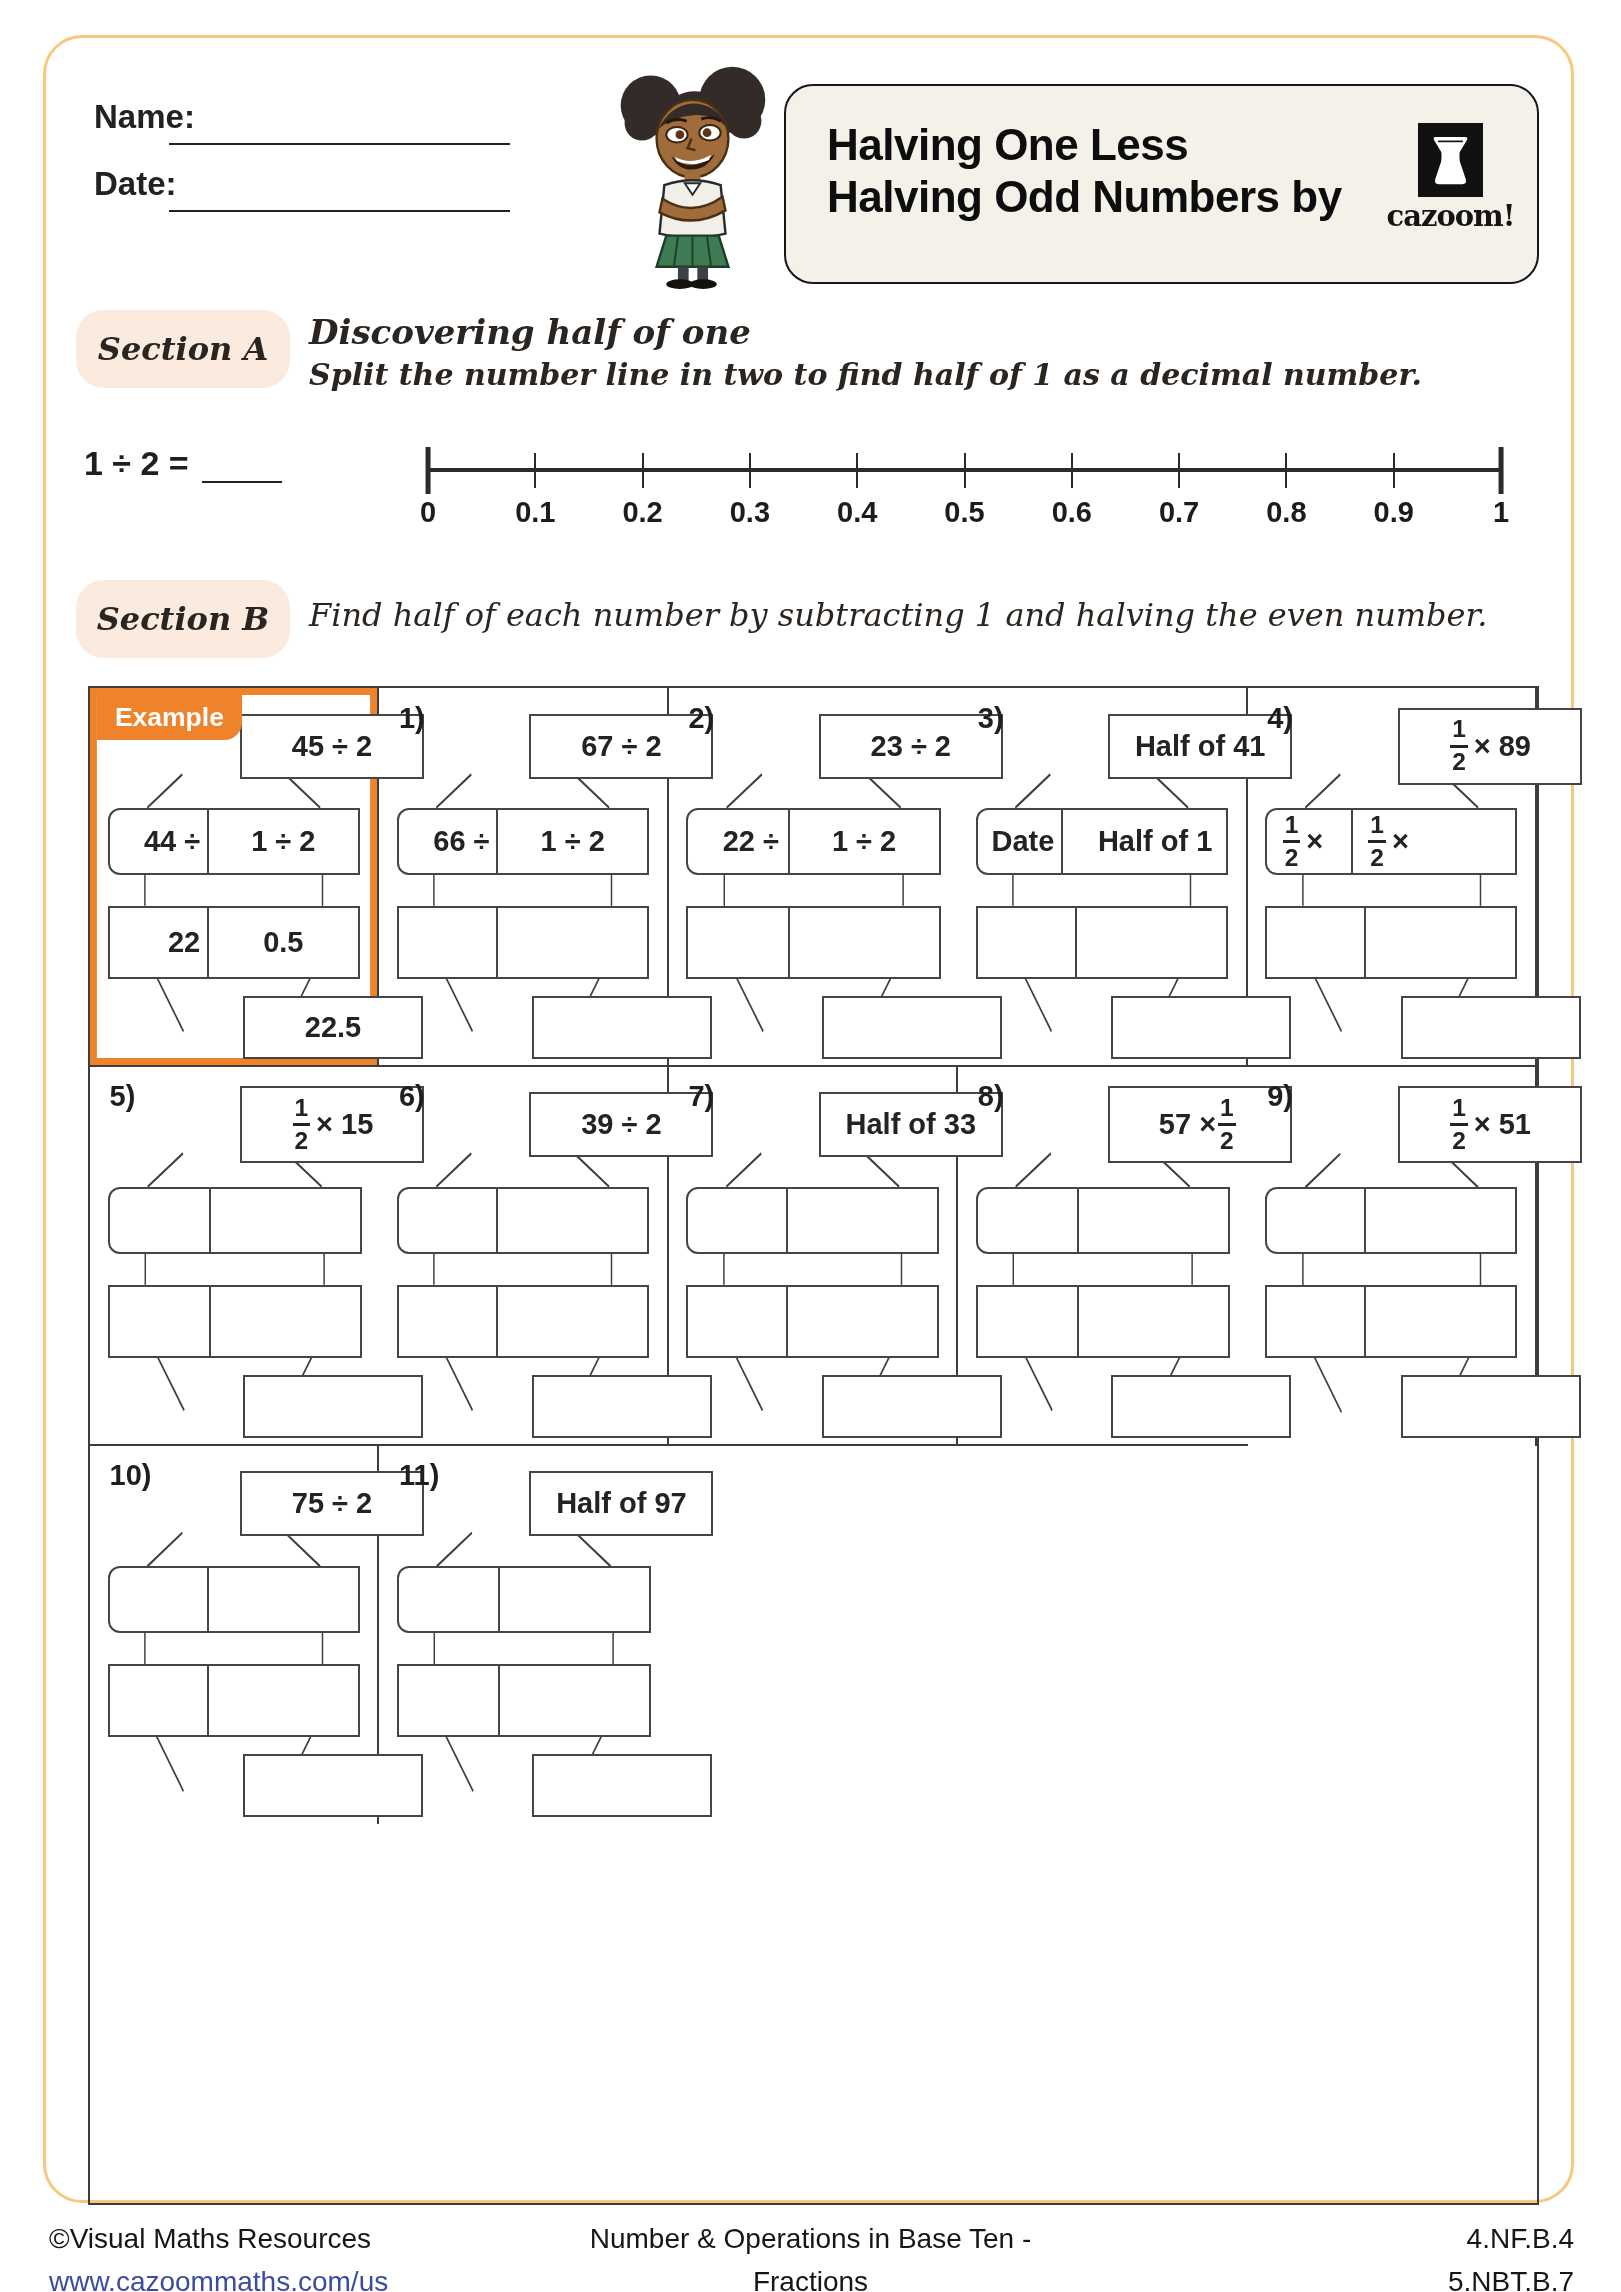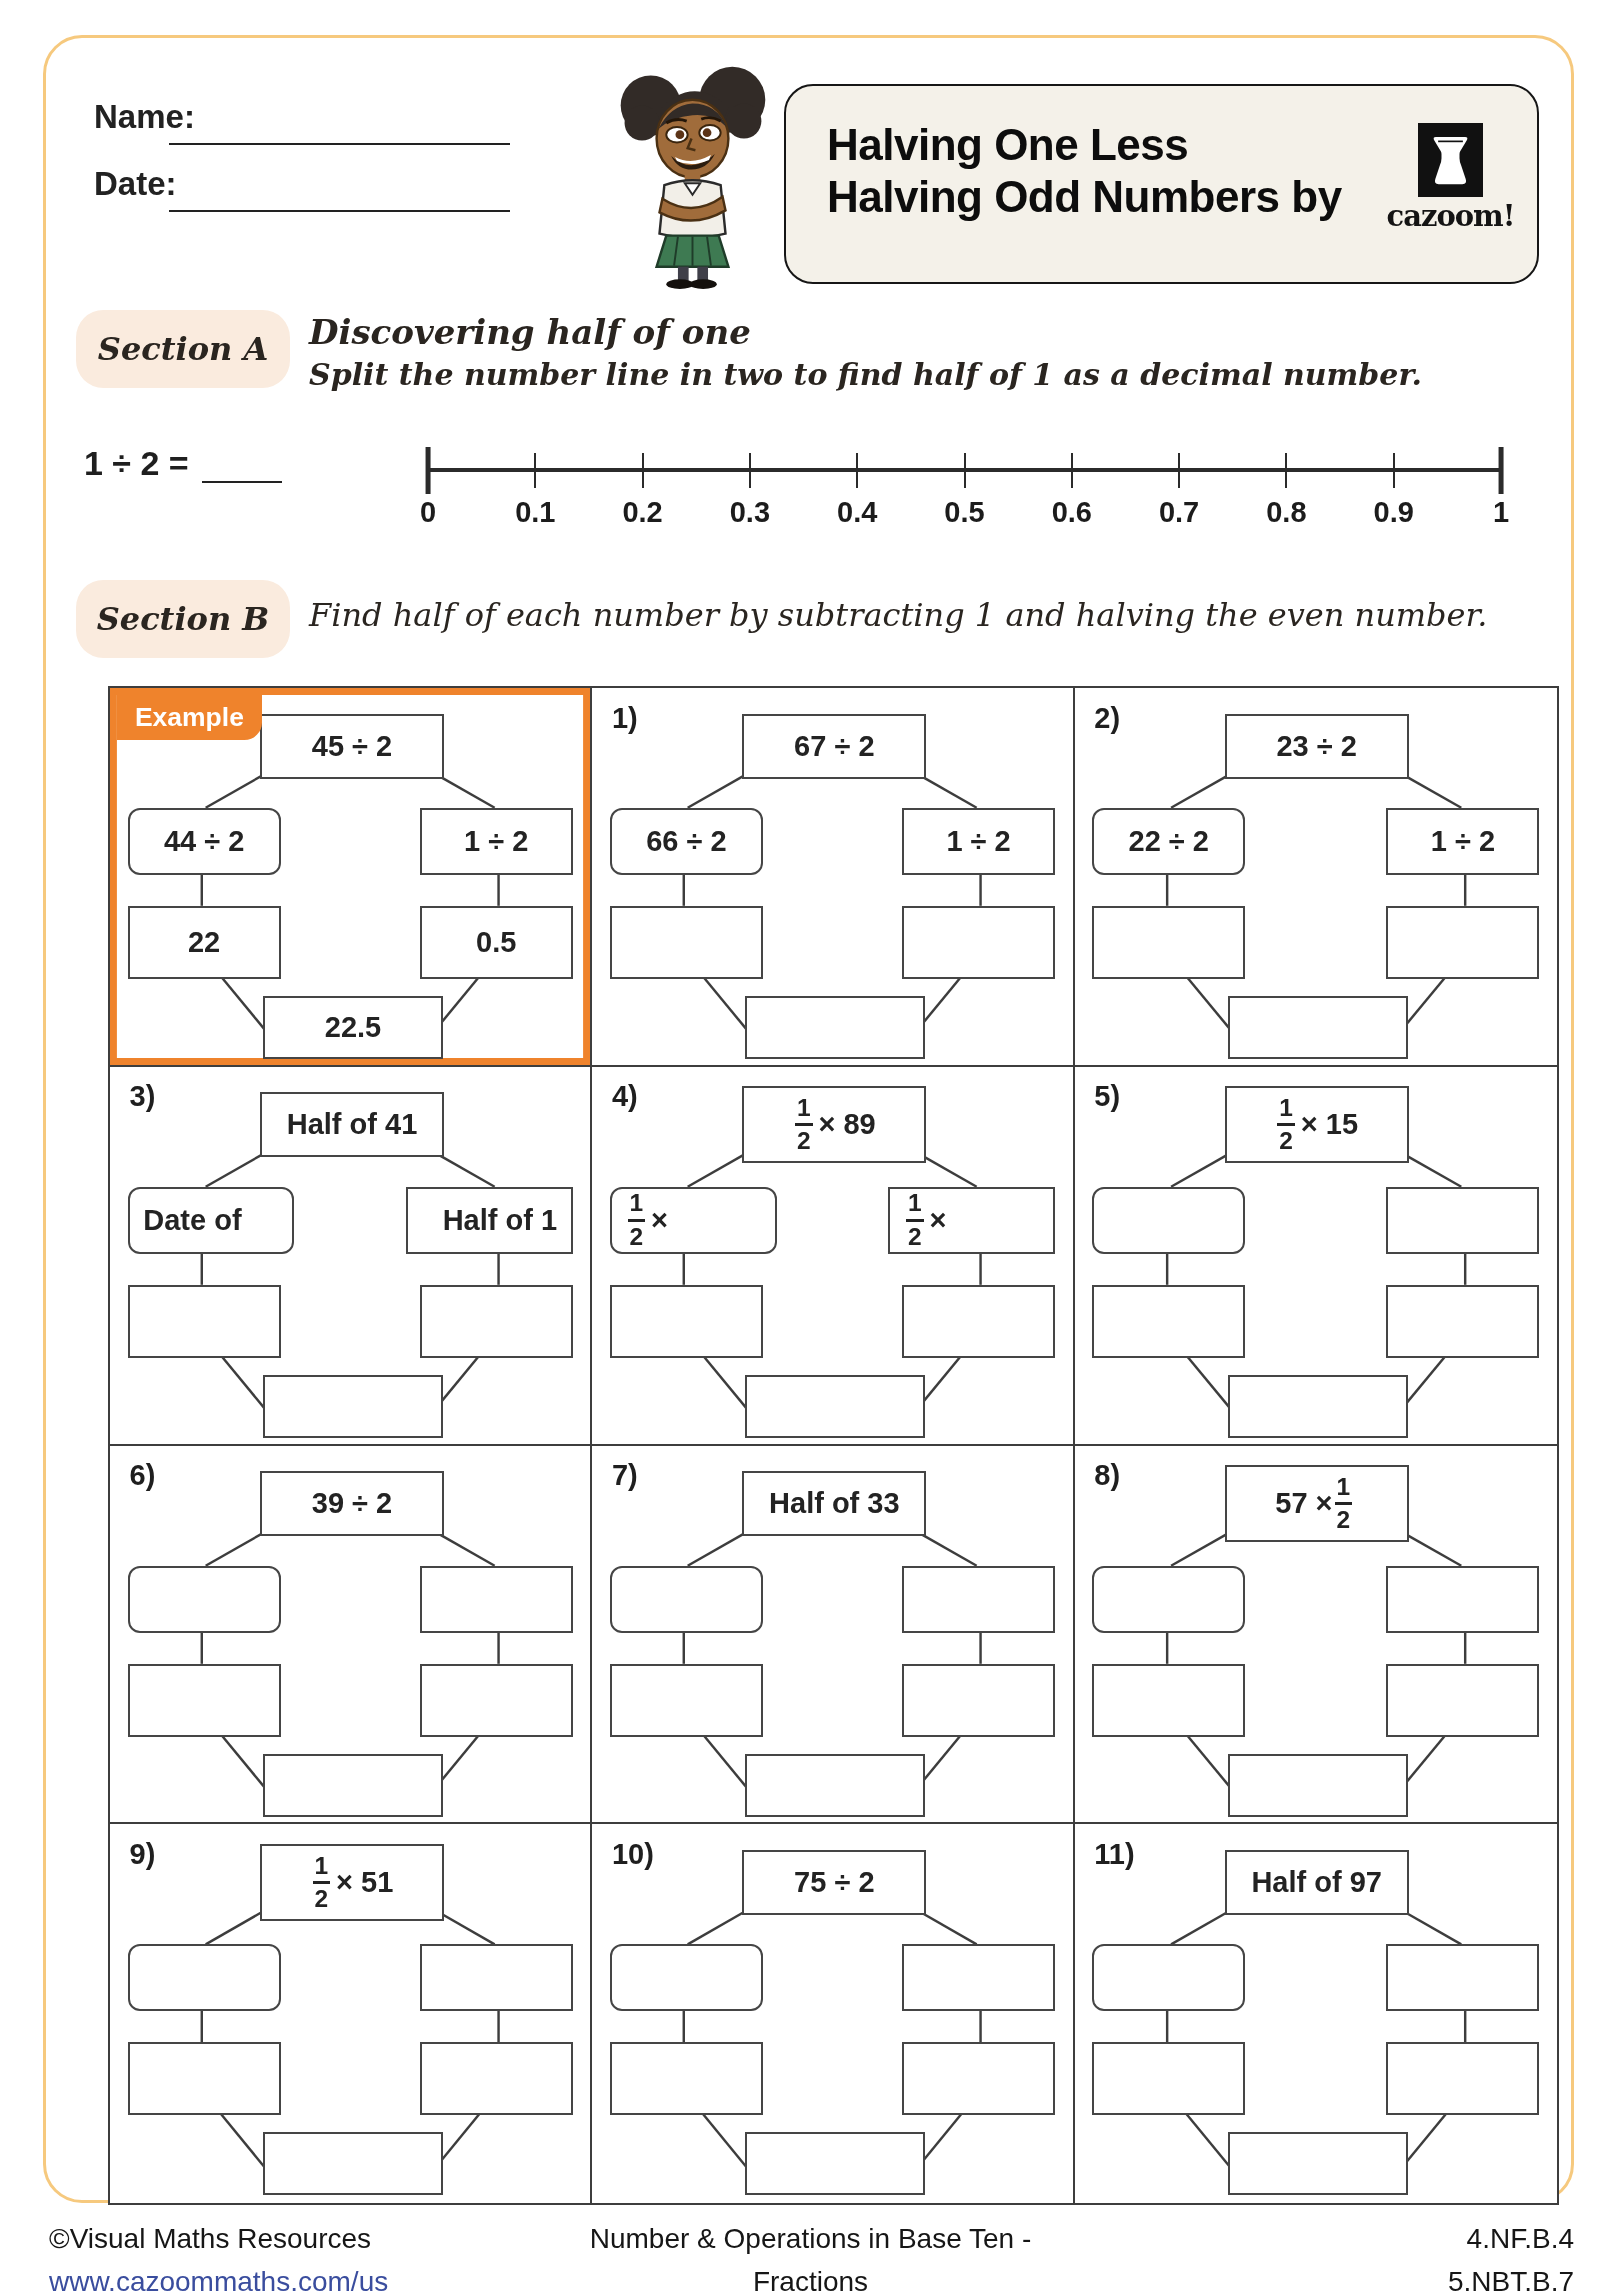--- a/index.html
+++ b/index.html
@@ -40,22 +40,22 @@
   .answer-blank{display:inline-block;width:80px;height:37px;border-bottom:2.9px solid #222;margin-left:13.7px;}
   .numberline{left:428px;top:441px;width:1073px;height:82px;}
   .nl-line{position:absolute;left:0;right:0;top:27.4px;height:3.9px;background:#2b2b2b;}
   .nl-tick{position:absolute;top:11.8px;width:2px;height:35px;background:#2b2b2b;transform:translateX(-50%);}
   .nl-tick.end{top:5.9px;width:4.9px;height:47px;}
   .nl-label{position:absolute;top:55px;transform:translateX(-50%);
     font-weight:bold;font-size:29px;color:#1c1c1c;}
 
   
   .grid{left:88px;top:686px;width:1447px;height:1515px;
-    display:grid;grid-template-columns:repeat(3,1fr);grid-template-rows:repeat(4,1fr);
-    border:2px solid #3d3d3d;margin-left:20px;}
+    display:grid;grid-template-columns:repeat(5,1fr);grid-template-rows:repeat(4,1fr);
+    border:2px solid #3d3d3d;}
   .cell{position:relative;border-right:2px solid #3d3d3d;border-bottom:2px solid #3d3d3d;background:#fff;}
   .cell:nth-child(3n){border-right:none;}
   .cell:nth-child(n+10){border-bottom:none;}
   .cell.example{box-shadow:inset 0 0 0 6.9px #EF832C;}
   .example-tab{position:absolute;left:6.9px;top:6.9px;width:145px;height:45px;background:#EF832C;
     color:#fff;font-weight:bold;font-size:26.5px;display:flex;align-items:center;justify-content:center;
     border-bottom-right-radius:17.6px;z-index:3;}
   .cell-label{position:absolute;left:19.6px;top:13.7px;font-weight:bold;font-size:29px;z-index:2;}
   .wires{position:absolute;left:0;top:0;width:100%;height:100%;z-index:1;}
   .wires line{stroke:#3d3d3d;stroke-width:2.5;}

